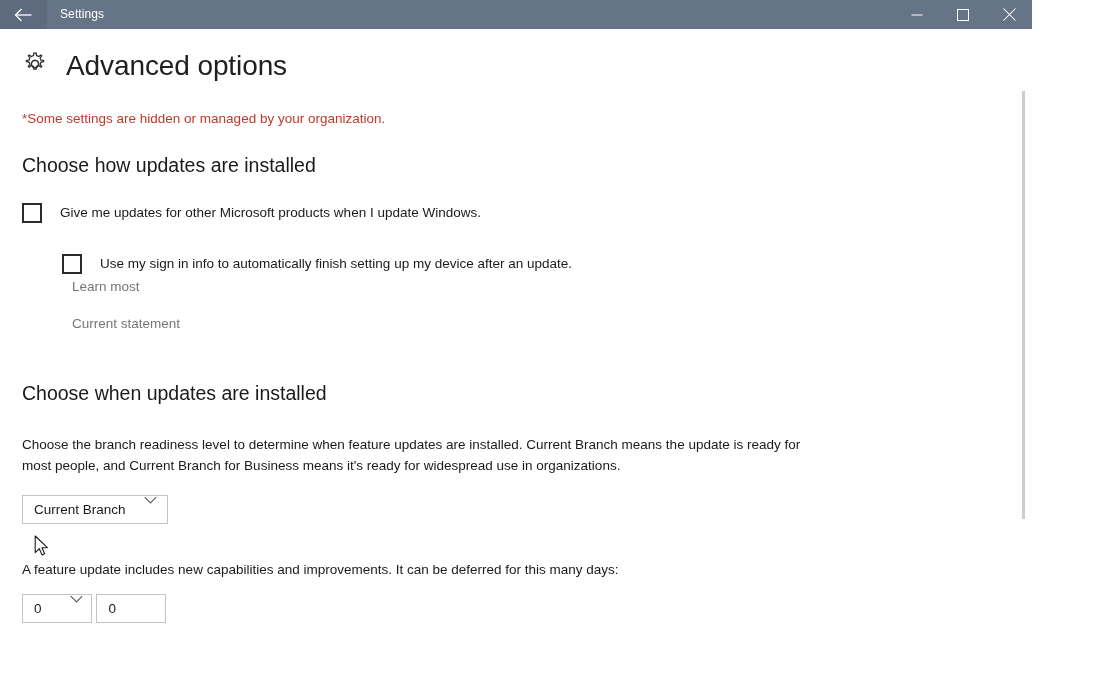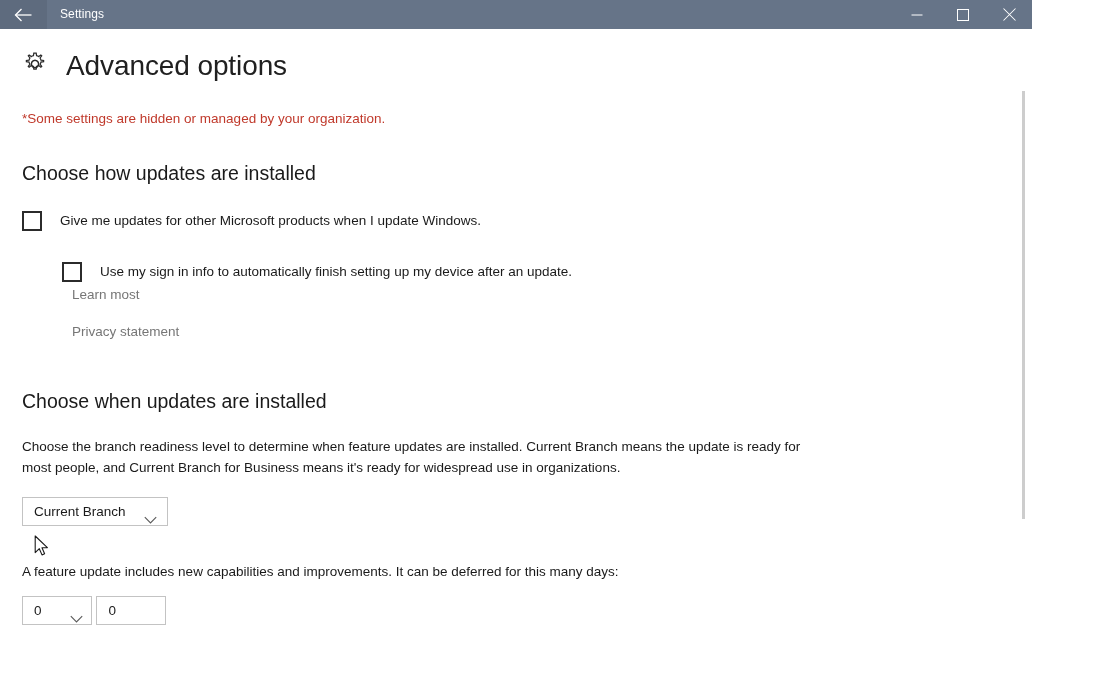--- a/index.html
+++ b/index.html
@@ -105,21 +105,21 @@
     color: #c0392b;
     font-size: 13.5px;
     margin-top: 19px;
     line-height: 18px;
   }
 
   .section-heading {
     font-size: 19.5px;
     font-weight: 400;
     color: #1a1a1a;
-    margin-top: 32px;
+    margin-top: 24px;
     line-height: 26px;
   }
 
   .checkbox-row {
     display: flex;
     align-items: center;
     margin-top: 24px;
   }
   .checkbox-row.second { margin-top: 30px; padding-left: 40px; }
   .cb {
@@ -148,31 +148,31 @@
     width: fit-content;
   }
   .sublink.spaced { margin-top: 19px; }
 
   .section-heading.second { margin-top: 47px; }
 
   .body-text {
     font-size: 13.5px;
     color: #1a1a1a;
     line-height: 21px;
-    margin-top: 22px;
+    margin-top: 28px;
     max-width: 800px;
   }
 
   
   .dropdown {
     border: 1px solid #c3c3c3;
     background: #ffffff;
     height: 29px;
     display: inline-flex;
-    align-items: flex-end;
+    align-items: flex-start;
     justify-content: space-between;
     cursor: default;
     padding: 0 8px 0 11px;
   }
   .dropdown.branch {
     width: 146px;
     margin-top: 19px;
   }
   .dropdown.days {
     width: 70px;
@@ -301,21 +301,21 @@
         <span class="cb"></span>
         <span class="cb-label">Give me updates for other Microsoft products when I update Windows.</span>
       </div>
 
       <div class="checkbox-row second">
         <span class="cb"></span>
         <span class="cb-label">Use my sign in info to automatically finish setting up my device after an update.</span>
       </div>
 
       <div class="sublink">Learn most</div>
-      <div class="sublink spaced">Privacy statement</div>
+      <div class="sublink spaced">Current statement</div>
 
       
       <div class="section-heading second">Choose when updates are installed</div>
 
       <div class="body-text">Choose the branch readiness level to determine when feature updates are installed. Current Branch means the update is ready for most people, and Current Branch for Business means it's ready for widespread use in organizations.</div>
 
       <div class="dropdown branch">
         <span class="dd-value">Current Branch</span>
         <span class="dd-chevron">
           <svg width="13" height="9" viewBox="0 0 13 9">

